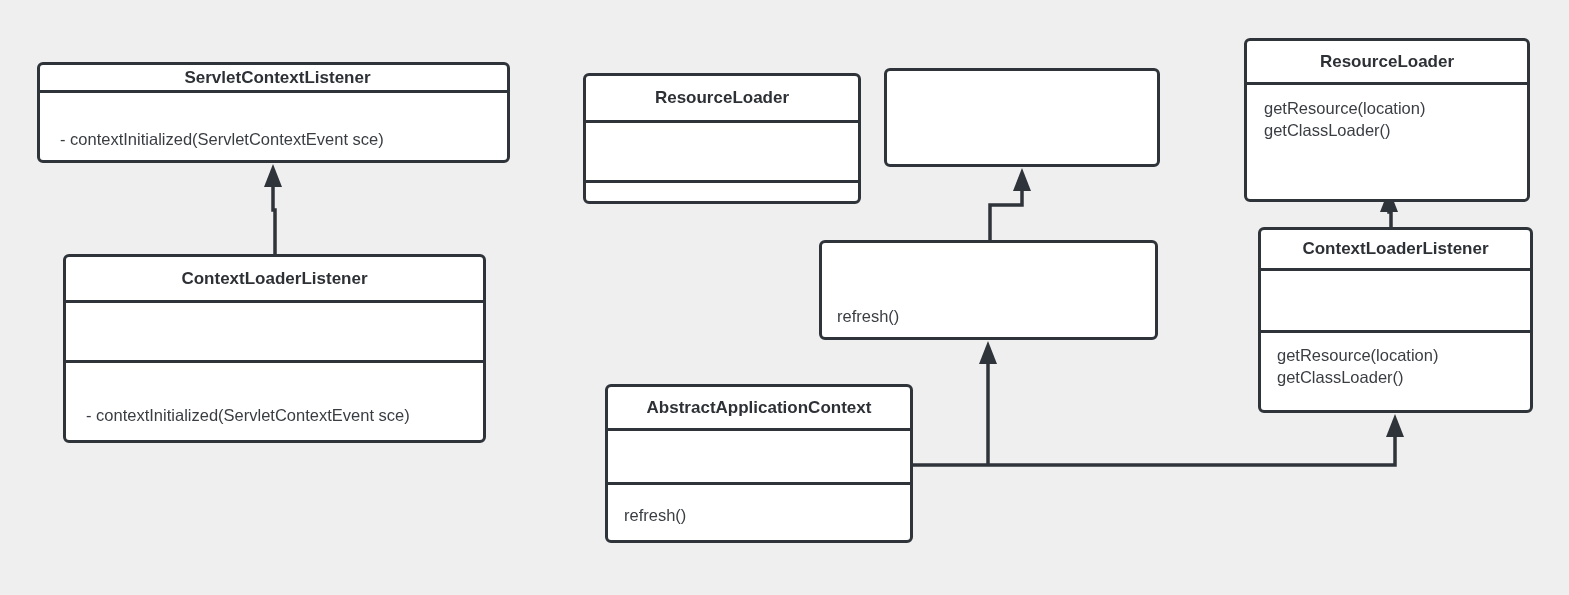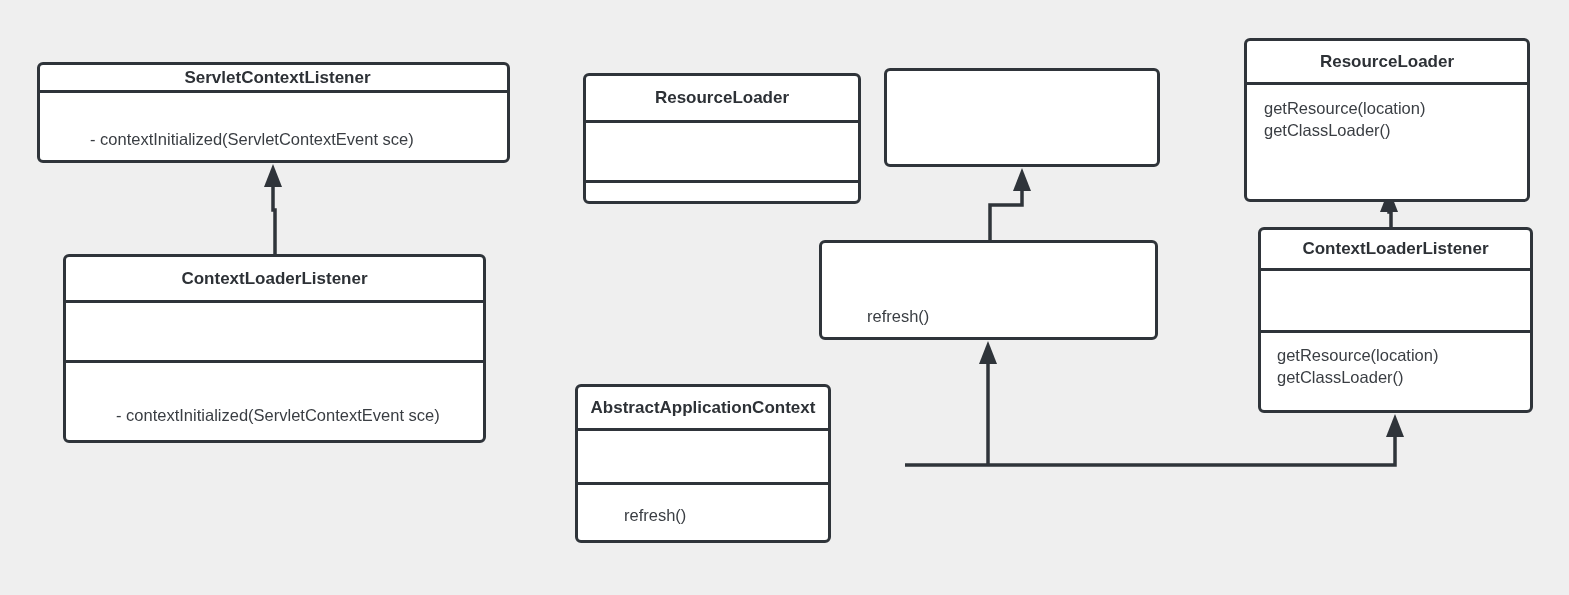--- a/index.html
+++ b/index.html
@@ -57,21 +57,21 @@
     flex: 0 0 auto;
     border-bottom: 3px solid var(--stroke);
   }
   .sec-last { border-bottom: none; flex: 1 1 auto; }
   .sec-methods {
     display: flex;
     flex-direction: column;
     font-size: 16.5px;
     line-height: 22px;
   }
-  .align-bottom { justify-content: flex-end; margin-left: 30px; }
+  .align-bottom { justify-content: flex-end; }
   .align-top { justify-content: flex-start; }
 
   
   #cls-servlet-context-listener { left: 37px;  top: 62px;  width: 473px; height: 101px; }
   #cls-servlet-context-listener .uml-title { height: 28px; padding-left: 8px; }
   #cls-servlet-context-listener .sec-methods { padding: 0 8px 10px 20px; }
 
   #cls-context-loader-listener { left: 63px;  top: 254px; width: 423px; height: 189px; }
   #cls-context-loader-listener .uml-title { height: 46px; }
   #cls-context-loader-listener .sec-empty { height: 60px; }
@@ -81,21 +81,21 @@
   #cls-context-loader .uml-title { height: 47px; }
   #cls-context-loader .sec-empty { height: 60px; }
 
   #cls-application-context { left: 884px; top: 68px;  width: 276px; height: 99px; }
   #cls-application-context .uml-title { height: 46px; }
 
   #cls-configurable-application-context { left: 819px; top: 240px; width: 339px; height: 100px; }
   #cls-configurable-application-context .uml-title { height: 42px; }
   #cls-configurable-application-context .sec-methods { padding: 0 8px 10px 15px; }
 
-  #cls-abstract-application-context { left: 575px; top: 384px; width: 256px; height: 159px; justify-content: space-between; }
+  #cls-abstract-application-context { left: 605px; top: 384px; width: 308px; height: 159px; justify-content: space-between; }
   #cls-abstract-application-context .uml-title { height: 44px; }
   #cls-abstract-application-context .sec-empty { height: 54px; }
   #cls-abstract-application-context .sec-methods { padding: 0 8px 14px 16px; }
 
   #cls-resource-loader { left: 1244px; top: 38px; width: 286px; height: 164px; }
   #cls-resource-loader .uml-title { height: 44px; }
   #cls-resource-loader .sec-methods { padding: 12px 8px 0 17px; }
 
   #cls-default-resource-loader { left: 1258px; top: 227px; width: 275px; height: 186px; }
   #cls-default-resource-loader .uml-title { height: 41px; }

